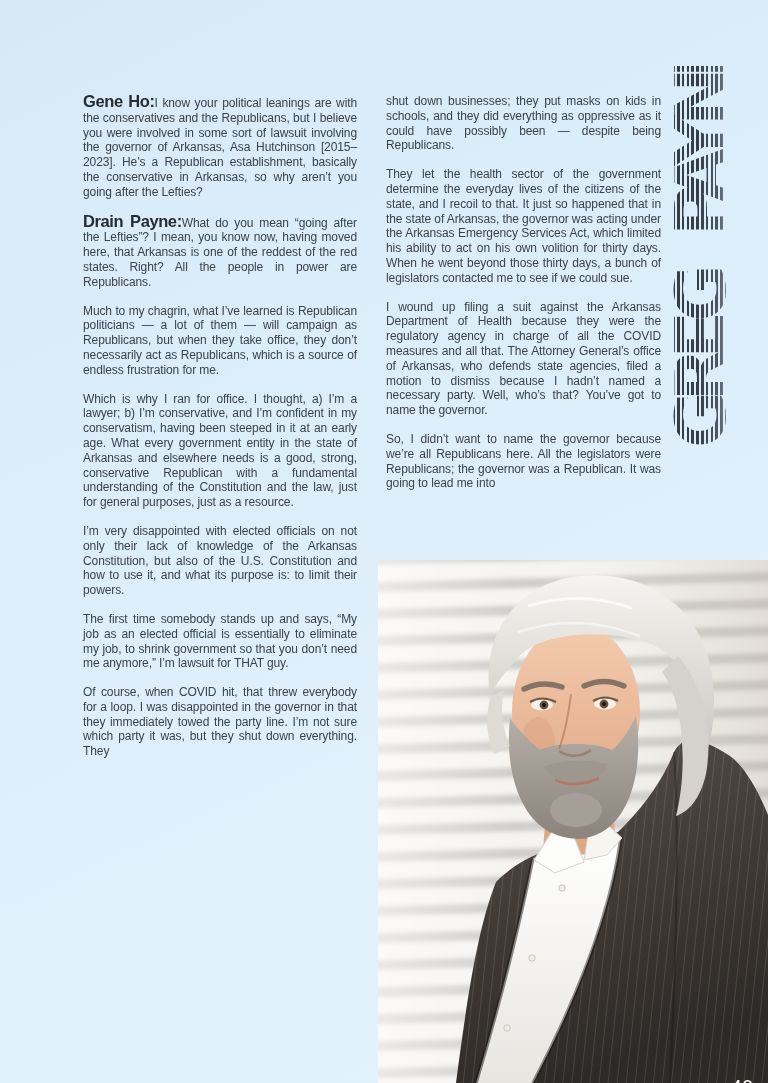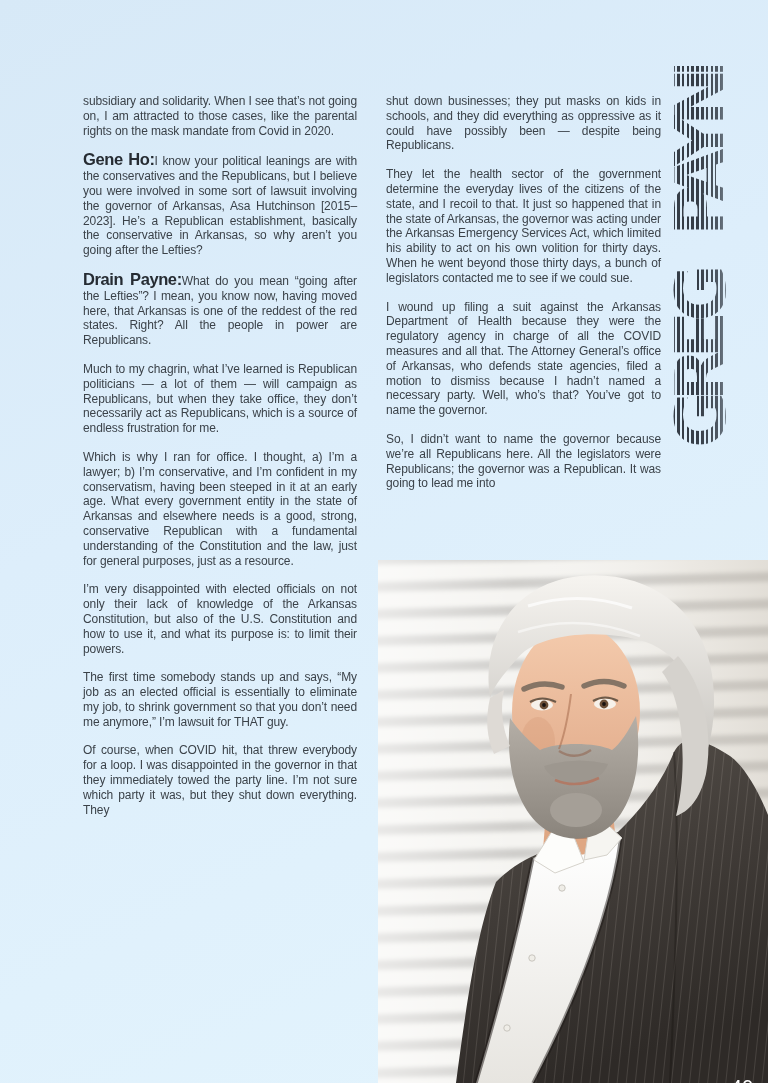--- a/index.html
+++ b/index.html
@@ -50,21 +50,20 @@
   }
 </style>
 </head>
 <body>
 
 <div class="page">
 
   <div class="vtitle">GREG PAYNE</div>
 
   <div class="col col-left">
-    <p><span>subsidiary and solidarity. When I see that’s not going on, I am attracted to those cases, like the parental rights on the mask mandate from Covid in 2020.</span></p>
     <p><span class="speaker">Gene Ho:</span><span>I know your political leanings are with the conservatives and the Republicans, but I believe you were involved in some sort of lawsuit involving the governor of Arkansas, Asa Hutchinson [2015–2023]. He’s a Republican establishment, basically the conservative in Arkansas, so why aren’t you going after the Lefties?</span></p>
     <p><span class="speaker">Drain Payne:</span><span>What do you mean “going after the Lefties”? I mean, you know now, having moved here, that Arkansas is one of the reddest of the red states. Right? All the people in power are Republicans.</span></p>
     <p><span>Much to my chagrin, what I’ve learned is Republican politicians — a lot of them — will campaign as Republicans, but when they take office, they don’t necessarily act as Republicans, which is a source of endless frustration for me.</span></p>
     <p><span>Which is why I ran for office. I thought, a) I’m a lawyer; b) I’m conservative, and I’m confident in my conservatism, having been steeped in it at an early age. What every government entity in the state of Arkansas and elsewhere needs is a good, strong, conservative Republican with a fundamental understanding of the Constitution and the law, just for general purposes, just as a resource.</span></p>
     <p><span>I’m very disappointed with elected officials on not only their lack of knowledge of the Arkansas Constitution, but also of the U.S. Constitution and how to use it, and what its purpose is: to limit their powers.</span></p>
     <p><span>The first time somebody stands up and says, “My job as an elected official is essentially to eliminate my job, to shrink government so that you don’t need me anymore,” I’m lawsuit for THAT guy.</span></p>
     <p><span>Of course, when COVID hit, that threw everybody for a loop. I was disappointed in the governor in that they immediately towed the party line. I’m not sure which party it was, but they shut down everything. They</span></p>
   </div>
 
   <div class="col col-right">

